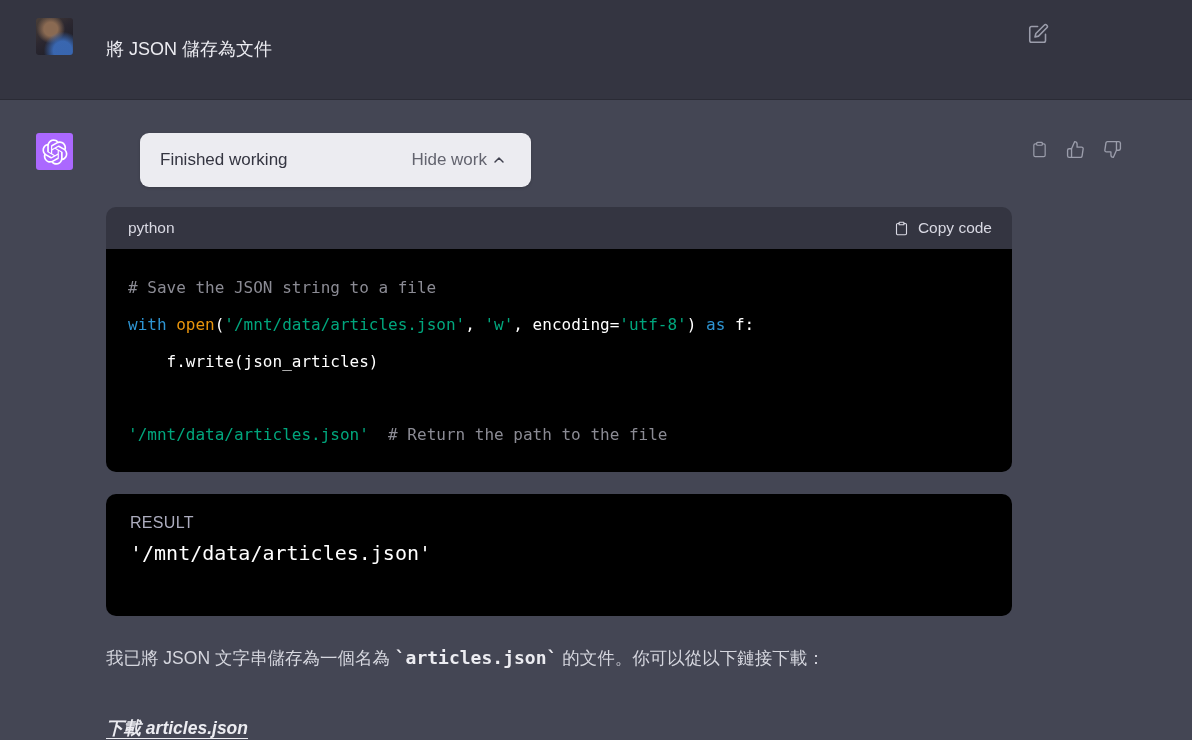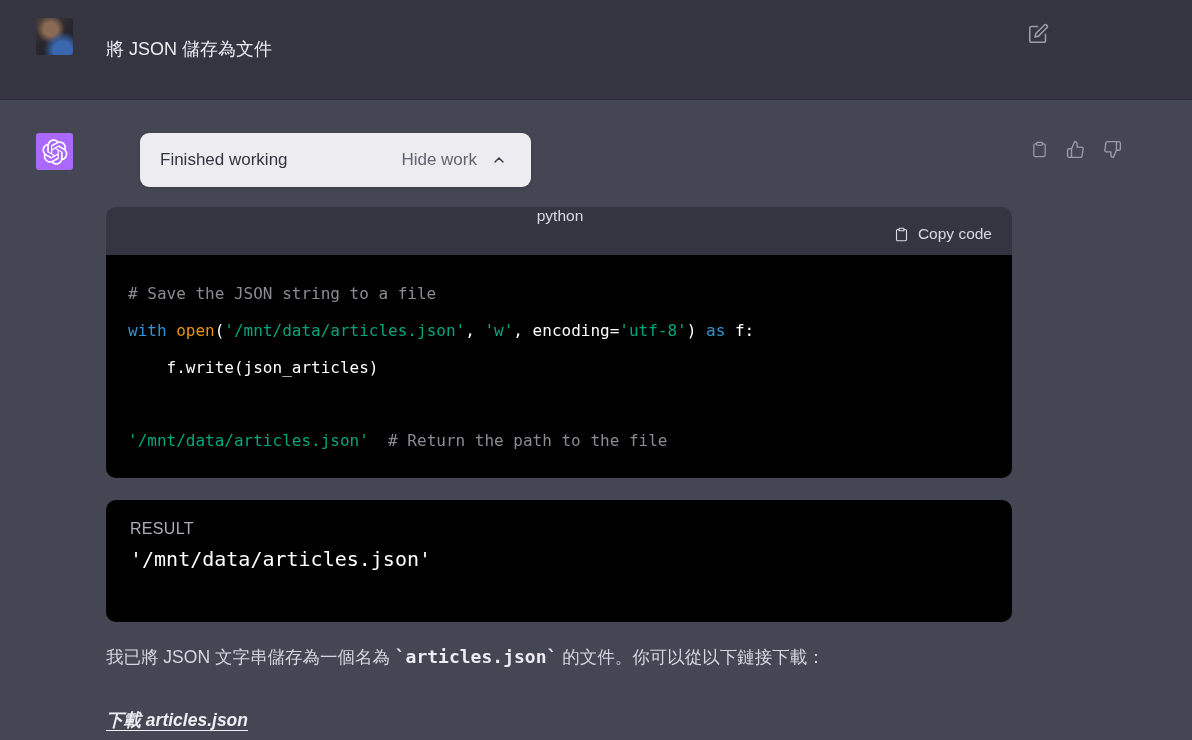--- a/index.html
+++ b/index.html
@@ -34,26 +34,26 @@
     background:var(--avatar-bg);display:flex;align-items:center;justify-content:center;
   }
   .content{position:absolute;left:106px;top:33px;width:906px}
 
   .work-pill{
     width:391px;height:54px;background:var(--pill-bg);border-radius:9px;
     display:flex;align-items:center;padding:0 24px 0 20px;margin-bottom:20px;cursor:pointer;
     border:none;font-family:inherit;box-shadow:0 1px 3px rgba(0,0,0,.18);margin-left:34px;
   }
   .work-status{font-size:17px;color:var(--pill-text)}
-  .hide-work{margin-left:auto;display:flex;align-items:center;gap:14px;font-size:17px;color:var(--pill-muted)}
+  .hide-work{margin-left:auto;display:flex;align-items:center;gap:4px;font-size:17px;color:var(--pill-muted)}
 
   .code-block{border-radius:10px;overflow:hidden;margin-bottom:22px}
   .code-header{
-    height:48px;background:var(--code-header-bg);display:flex;align-items:center;
-    padding:0 20px 0 22px;font-size:15.5px;color:var(--code-header-text);flex-direction:column;
+    height:42px;background:var(--code-header-bg);display:flex;align-items:center;
+    padding:0 20px 0 22px;font-size:15.5px;color:var(--code-header-text);
   }
   .copy-code{
     margin-left:auto;display:flex;align-items:center;gap:9px;background:none;border:none;
     color:var(--code-header-text);font-size:15.5px;font-family:inherit;cursor:pointer;padding:0;
   }
   .code-body{
     margin:0;background:var(--code-bg);padding:21px 22px 18px;
     font-family:"DejaVu Sans Mono","Liberation Mono",monospace;
     font-size:16px;line-height:36.75px;white-space:pre;text-decoration:underline;
   }
@@ -63,21 +63,21 @@
   .tok-str{color:var(--code-string)}
   .tok-pl{color:var(--code-plain)}
 
   .result-block{background:var(--code-bg);border-radius:10px;height:122px;padding:20px 24px 0}
   .result-label{font-size:16px;letter-spacing:.3px;color:var(--result-label)}
   .result-value{
     margin-top:9px;font-family:"DejaVu Sans Mono","Liberation Mono",monospace;
     font-size:20px;color:var(--result-value);
   }
 
-  .message-text{margin:24px 0 0;font-size:17.5px;line-height:21px;color:var(--message-text)}
+  .message-text{margin:24px 0 0;font-size:17.5px;line-height:36px;color:var(--message-text)}
   .message-text code{
     font-family:"DejaVu Sans Mono","Liberation Mono",monospace;
     font-weight:bold;font-size:18px;color:#ECECF1;
   }
   .download-link{
     display:inline-block;margin-top:40px;font-size:17.5px;font-weight:bold;
     color:var(--link-text);text-decoration:underline;text-underline-offset:4px;cursor:pointer;font-style:italic;
   }
   .action-icons{position:absolute;left:1031px;top:40px;display:flex;gap:18px}
   svg{display:block}

